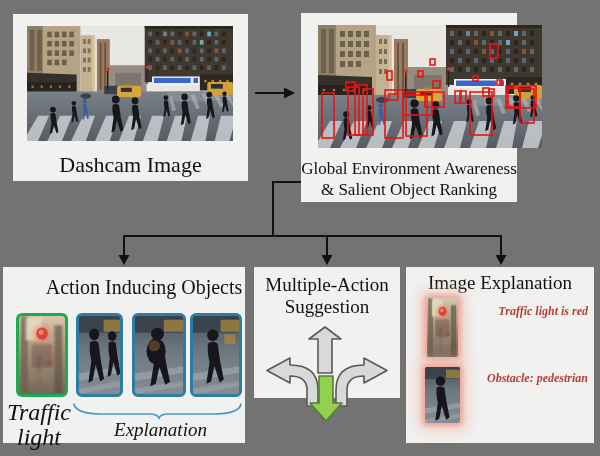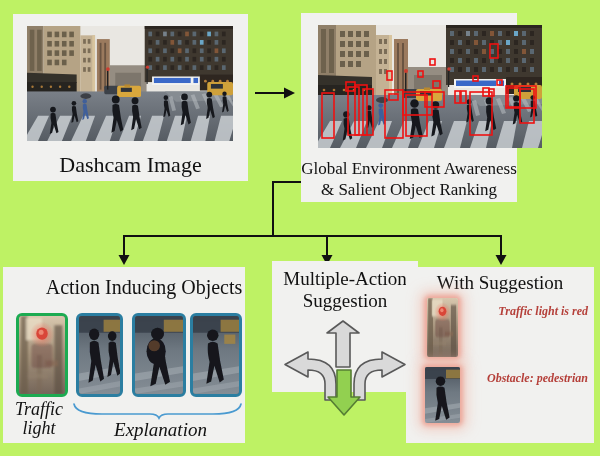--- a/index.html
+++ b/index.html
@@ -1,39 +1,39 @@
 <!DOCTYPE html>
 <html style="--panel-bg: #f1f1ef; --box-red: #ee1212; --green-border: #1cab51; --teal-border: #2b7ea1; --brace-blue: #4a9ad0; --red-text: #b5403a; --arrow-gray: #d9d9d9; --arrow-green: #92d050;"><head>
 <meta charset="utf-8">
 <style>
   html,body{margin:0;padding:0;background:#ffffff;}
-  #fig{position:relative;width:600px;height:456px;background:#bef264;
+  #fig{position:relative;width:600px;height:456px;background:#737373;
        font-family:"Liberation Serif","DejaVu Serif",serif;color:#111;overflow:hidden;}
   .card,.panel{position:absolute;background:var(--panel-bg);}
   .abs{position:absolute;}
   .photo{position:absolute;display:block;}
   
   #card1{left:13px;top:14px;width:235px;height:167px;}
   #card2{left:301px;top:13px;width:216px;height:189px;}
   #card1 .caption{position:absolute;left:0;top:138px;width:100%;text-align:center;font-size:22px;}
   #card2 .caption{position:absolute;left:0;top:146px;width:100%;text-align:center;font-size:17px;line-height:1.22;}
   
   #panel1{left:3px;top:267px;width:242px;height:176px;}
-  #panel2{left:254px;top:261px;width:146px;height:131px;margin-left:18px;}
+  #panel2{left:254px;top:267px;width:146px;height:131px;}
   #panel3{left:406px;top:267px;width:188px;height:176px;}
   .ptitle{position:absolute;left:0;width:100%;text-align:center;font-size:20px;}
   #panel2 .ptitle{font-size:19px;line-height:1.18;top:7px;}
   #panel3 .ptitle{font-size:19px;top:5px;}
   #panel1 .ptitle{top:9px;padding-left:20px;}
   
   .crop{position:absolute;top:46px;height:84px;border-radius:6px;overflow:hidden;
         box-sizing:border-box;border:3px solid var(--teal-border);background:#666;}
   .crop svg{display:block;width:100%;height:100%;}
   .crop.tl{border-color:var(--green-border);}
-  .lbl-italic{position:absolute;font-style:italic;font-size:18px;text-align:center;line-height:1.05;}
+  .lbl-italic{position:absolute;font-style:italic;font-size:24px;text-align:center;line-height:1.05;}
   
   .gcrop{position:absolute;border-radius:3px;overflow:visible;
          box-shadow:0 0 4px 3px rgba(236,166,153,0.95),0 0 12px 8px rgba(240,185,172,0.55);}
   .gcrop svg{display:block;border-radius:2px;}
   .redtext{position:absolute;color:var(--red-text);font-weight:bold;font-style:italic;
            font-size:12px;text-align:right;line-height:1.2;}
   .overlay{position:absolute;left:0;top:0;pointer-events:none;}
   .conn{stroke:#111;stroke-width:2;fill:none;}
   .connhead{fill:#111;stroke:none;}
   .redbox{fill:none;stroke:var(--box-red);stroke-width:1.6;}
@@ -379,21 +379,21 @@
     </div>
     <svg class="abs" style="left:8px;top:59px" width="130" height="98" viewBox="0 0 130 98">
       <polygon class="arr-gray" points="56,47 56,13 47,13 63,1 79,13 70,13 70,47"></polygon>
       <path class="arr-gray" d="M56,80 L45,80 L45,64 Q45,50 28,50 L28,57 L5,44.5 L28,32 L28,39 Q56,39 56,64 Z"></path>
       <path class="arr-gray" d="M74,80 L85,80 L85,64 Q85,50 102,50 L102,57 L125,44.5 L102,32 L102,39 Q74,39 74,64 Z"></path>
       <polygon class="arr-green" points="57,50 71,50 71,77 80,77 64,95 48,77 57,77"></polygon>
     </svg>
   </div>
 
   <div id="panel3" class="panel">
-    <div class="ptitle">With Suggestion</div>
+    <div class="ptitle">Image Explanation</div>
     <div class="gcrop" style="left:21px;top:31px">
       <svg width="31" height="59" viewBox="0 0 31 59">
           <use href="#tlscene" transform="scale(0.596,0.702)"></use>
         </svg>
     </div>
     <div class="gcrop" style="left:19px;top:100px">
       <svg width="35" height="56" viewBox="0 0 35 56">
         <use href="#pedbg" transform="scale(0.7,0.667)"></use>
         <g fill="#14161c" filter="url(#b07)">
             <use href="#person" transform="translate(6,9) scale(1.9)"></use>

